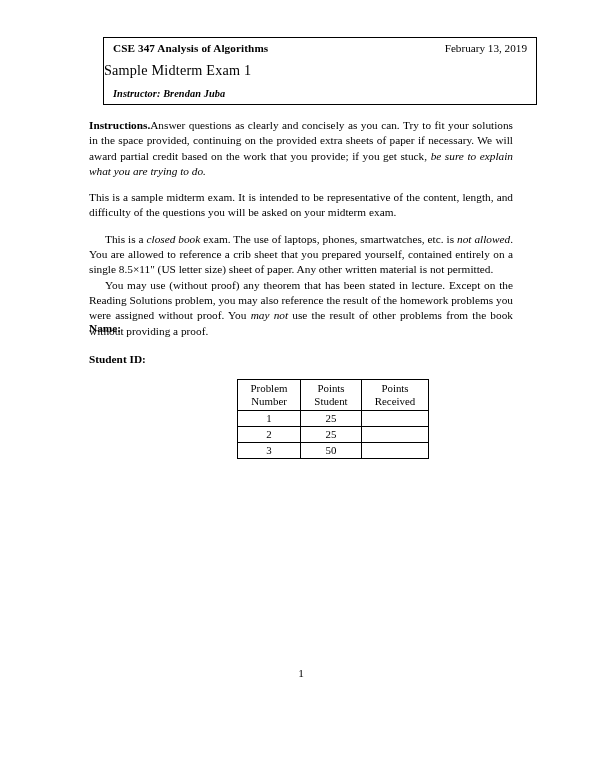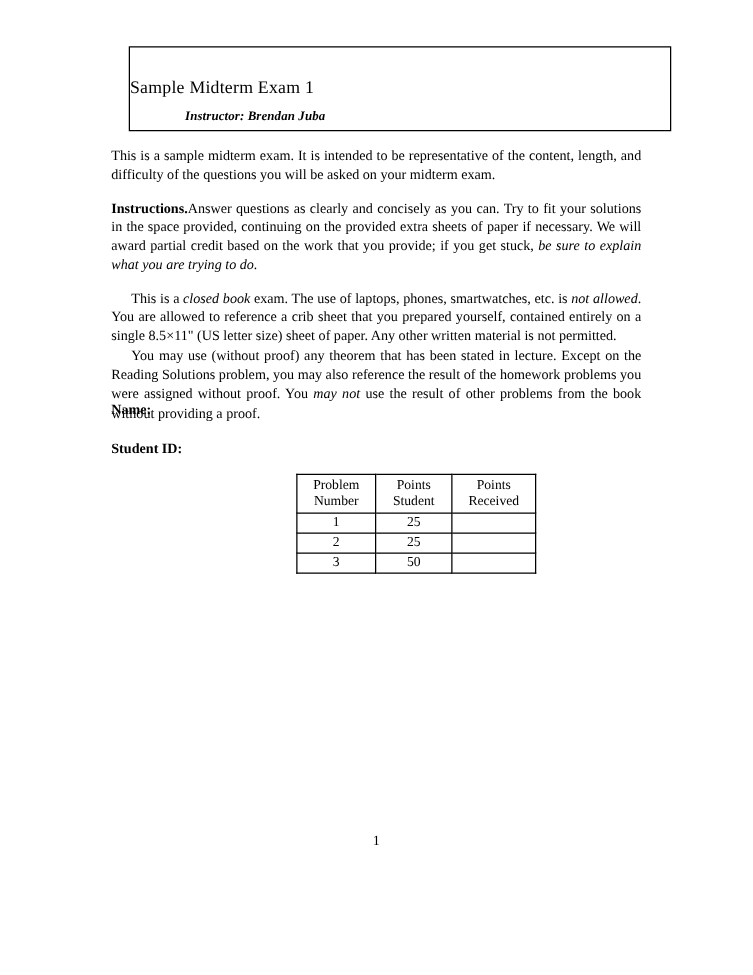--- a/index.html
+++ b/index.html
@@ -65,21 +65,20 @@
     letter-spacing: 0.2px;
   }
   .instructor-line {
     position: absolute;
     left: 9px;
     top: 50px;
     font-size: 10.3px;
     font-style: italic;
     font-weight: bold;
     letter-spacing: 0.1px;
-    margin-left: 35px;
   }
 
   
   .body-text {
     position: absolute;
     left: 89px;
     top: 118px;
     width: 424px;
     font-size: 11.3px;
     line-height: 15.3px;
@@ -158,29 +157,33 @@
     text-align: center;
     font-size: 11.3px;
   }
 </style>
 </head>
 <body>
 
 <div class="page">
 
   <div class="header-box">
+    <div class="header-row-top">
+      <div class="course-title">CSE 347 Analysis of Algorithms</div>
+      <div class="exam-date">February 13, 2019</div>
+    </div>
     <div class="exam-name">Sample Midterm Exam 1</div>
     <div class="instructor-line">Instructor: Brendan Juba</div>
   </div>
 
   <div class="body-text">
 
+    <p class="para"><span class="lead">Instructions.</span><span>Answer questions as clearly and concisely as you can. Try to fit your solutions in the space provided, continuing on the provided extra sheets of paper if necessary. We will award partial credit based on the work that you provide; if you get stuck, </span><em>be sure to explain what you are trying to do.</em></p>
+
     <p class="para">This is a sample midterm exam. It is intended to be representative of the content, length, and difficulty of the questions you will be asked on your midterm exam.</p>
-
-    <p class="para"><span class="lead">Instructions.</span><span>Answer questions as clearly and concisely as you can. Try to fit your solutions in the space provided, continuing on the provided extra sheets of paper if necessary. We will award partial credit based on the work that you provide; if you get stuck, </span><em>be sure to explain what you are trying to do.</em></p>
 
     <p class="para indent tight"><span>This is a </span><em>closed book</em><span> exam. The use of laptops, phones, smartwatches, etc. is </span><em>not allowed</em><span>. You are allowed to reference a crib sheet that you prepared yourself, contained entirely on a single 8.5×11" (US letter size) sheet of paper. Any other written material is not permitted.</span></p>
 
     <p class="para indent tight"><span>You may use (without proof) any theorem that has been stated in lecture. Except on the Reading Solutions problem, you may also reference the result of the homework problems you were assigned without proof. You </span><em>may not</em><span> use the result of other problems from the book without providing a proof.</span></p>
 
   </div>
 
   <div class="field-label field-name">Name:</div>
 
   <div class="field-label field-id">Student ID:</div>

